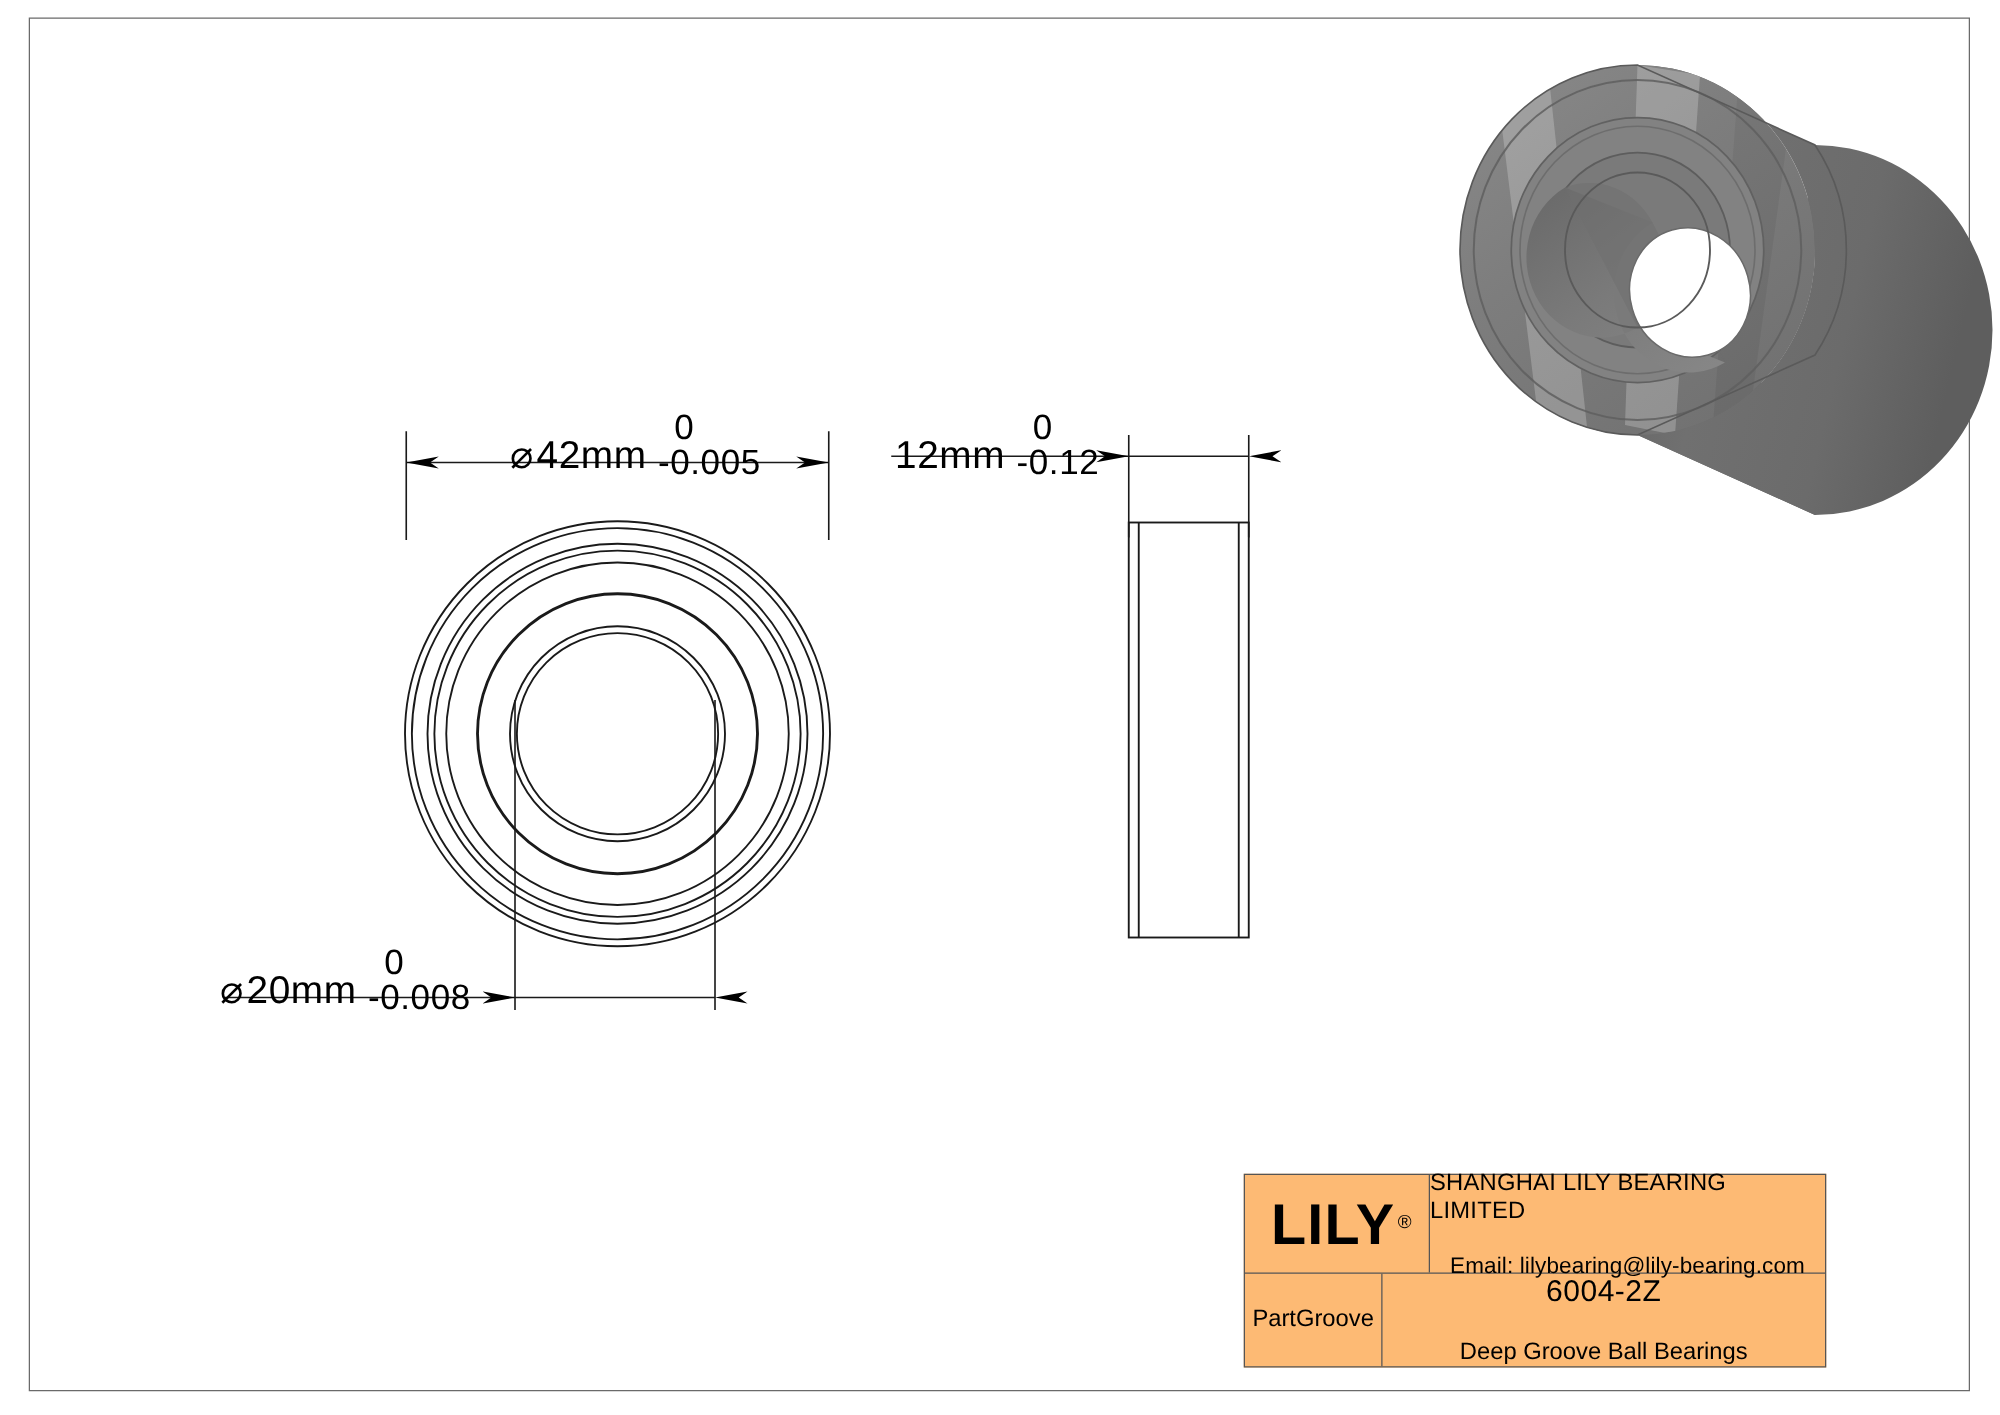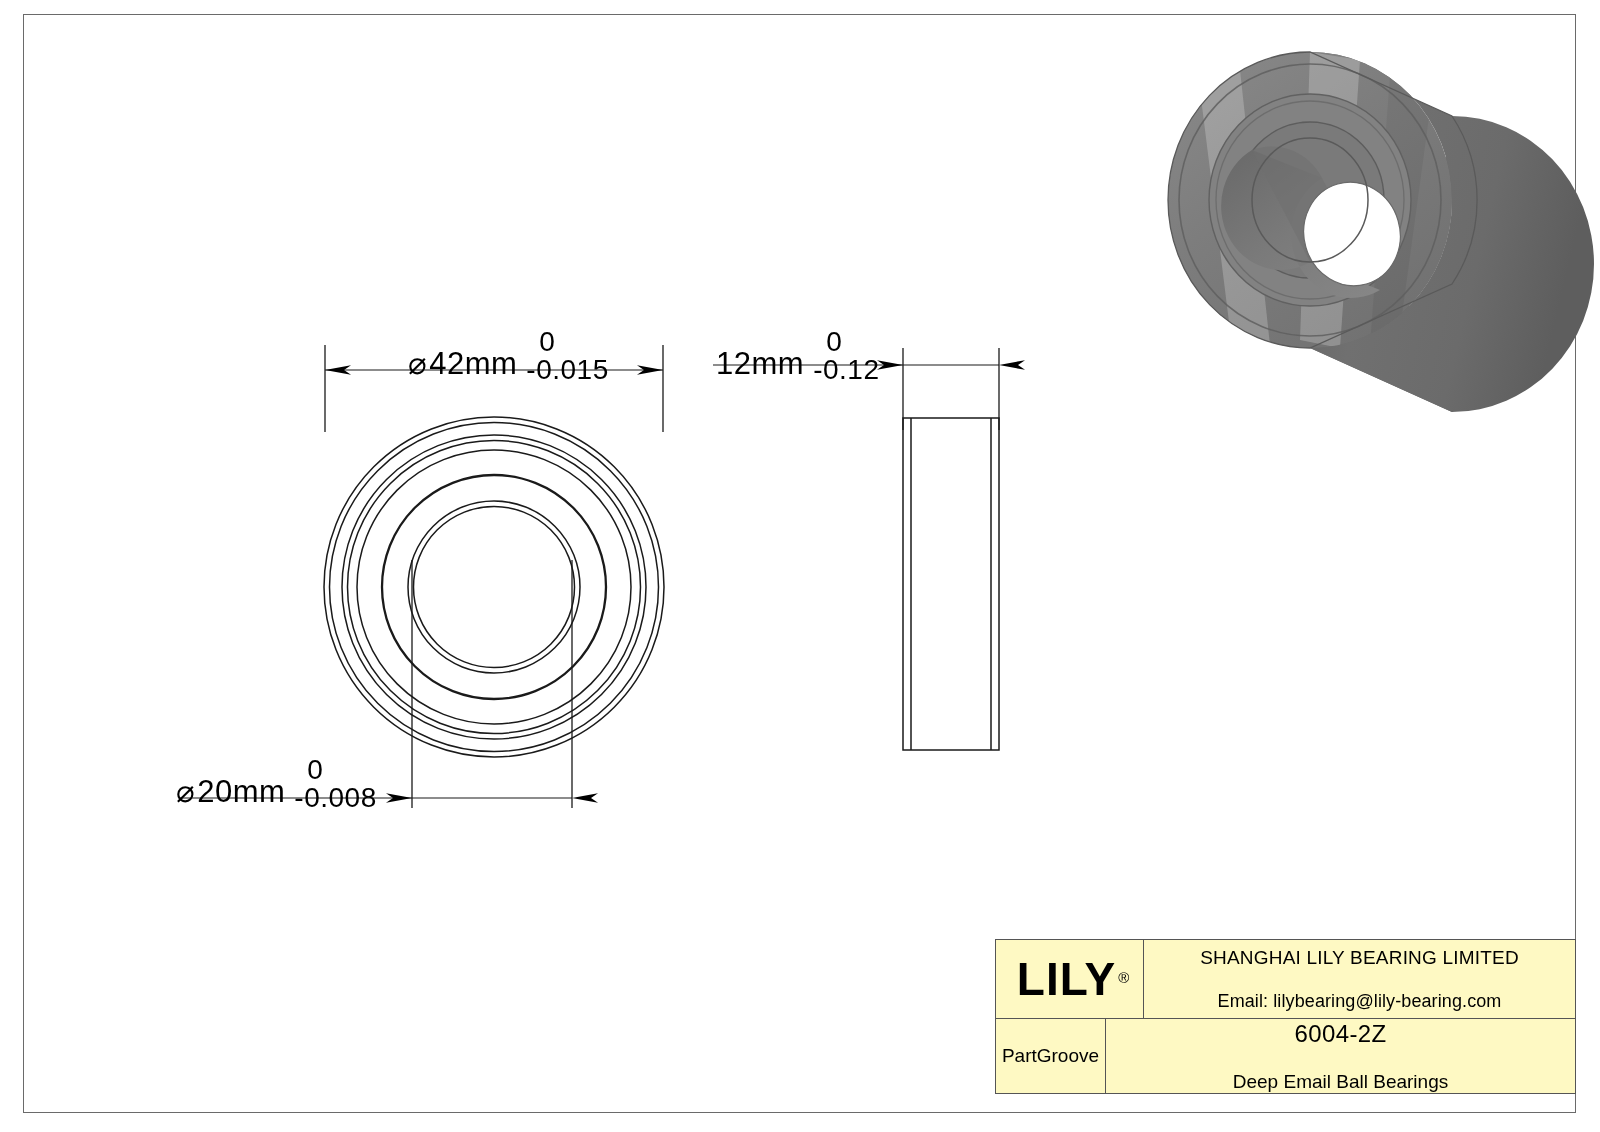--- a/index.html
+++ b/index.html
@@ -34,27 +34,27 @@
     left: 0;
     top: 0;
     width: 1600px;
     height: 1132px;
   }
   
   #title-block {
     position: absolute;
     left: 995px;
     top: 939px;
-    width: 581px;
+    width: 466px;
     height: 155px;
     box-sizing: border-box;
     border: 1.5px solid #555;
     display: flex;
     flex-direction: column;
-    background: #fef9c3;
+    background: #fdba74;
   }
   .tb-row {
     display: flex;
     width: 100%;
     box-sizing: border-box;
   }
   #tb-row-top {
     height: 79px;
     border-bottom: 1.5px solid #555;
   }
@@ -318,21 +318,21 @@
                L 1310,348
                A 142,148 0 0 1 1168,200 Z" fill="none" stroke="#5a5a5a" stroke-width="1.3"></path>
     </g>
   </svg>
 
   <div class="dim-label dim-main" style="left:408px; top:326px;">
     <span class="dia-sym">⌀</span>
     <span>42mm</span>
     <span class="dim-tol">
       <span class="tol-upper">0</span>
-      <span class="tol-lower">-0.015</span>
+      <span class="tol-lower">-0.005</span>
     </span>
   </div>
 
   <div class="dim-label dim-main" style="left:716px; top:326px;justify-content:space-between;">
     <span>12mm</span>
     <span class="dim-tol">
       <span class="tol-upper">0</span>
       <span class="tol-lower">-0.12</span>
     </span>
   </div>
@@ -361,19 +361,19 @@
       </div>
     </div>
 
     <div class="tb-row" id="tb-row-bottom">
       <div id="partlabel-cell">
         <span class="part-label-line">Part</span>
         <span class="part-label-line">Groove</span>
       </div>
       <div id="partinfo-cell">
         <div id="part-number">6004-2Z</div>
-        <div id="part-desc">Deep Email Ball Bearings</div>
+        <div id="part-desc">Deep Groove Ball Bearings</div>
       </div>
     </div>
 
   </div>
 
 </div>
 
 </body></html>

